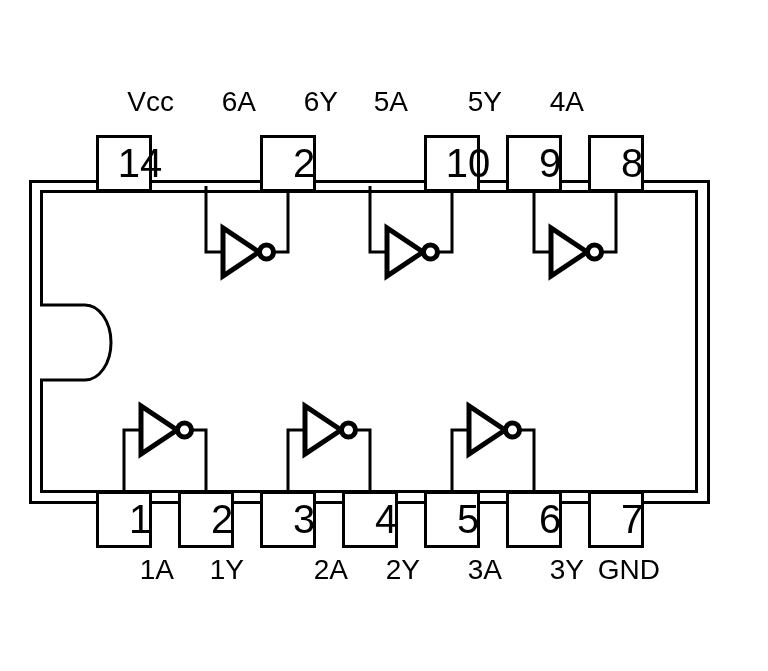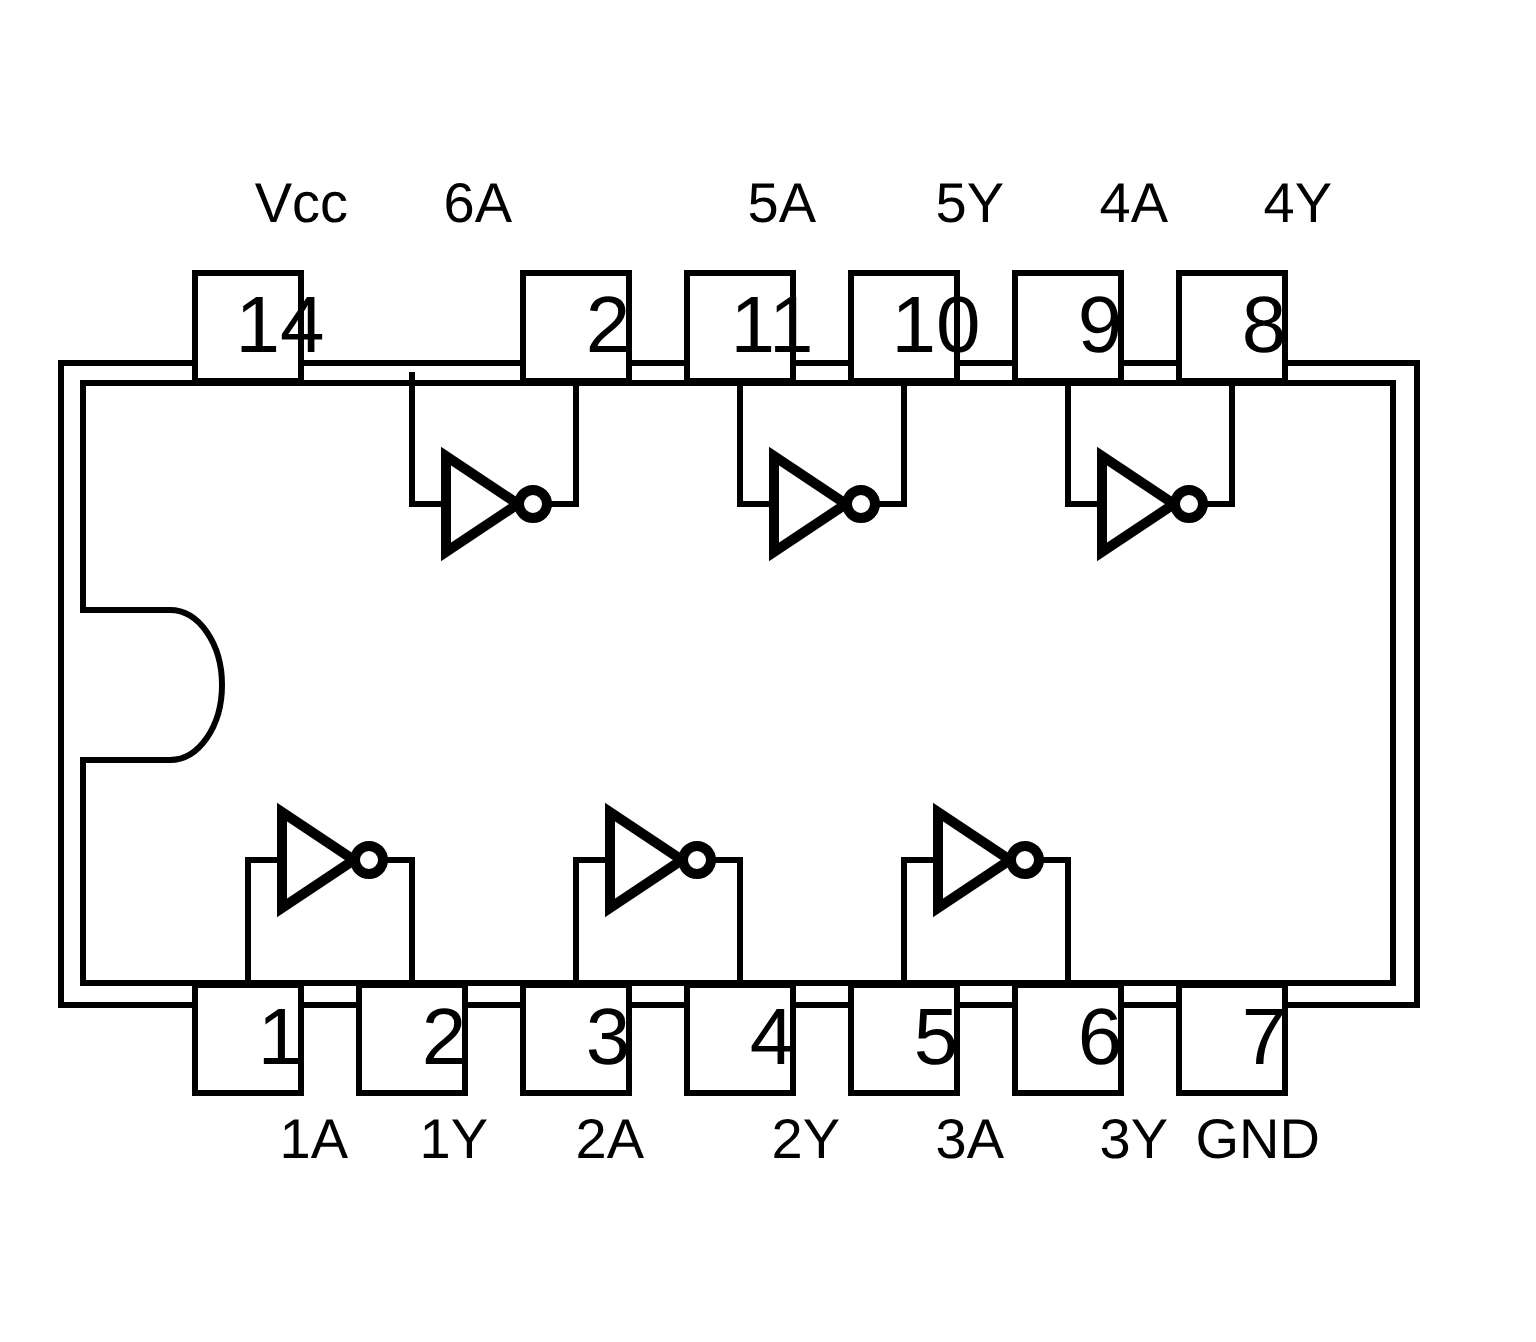--- a/index.html
+++ b/index.html
@@ -71,41 +71,40 @@
     <use href="#inv-top" x="370" y="252"></use>
     <use href="#inv-top" x="534" y="252"></use>
 
     <use href="#inv-bottom" x="124" y="430"></use>
     <use href="#inv-bottom" x="288" y="430"></use>
     <use href="#inv-bottom" x="452" y="430"></use>
   </svg>
 
   <div class="pinlabel top" style="left:74px">Vcc</div>
   <div class="pinlabel top" style="left:156px">6A</div>
+  <div class="pinlabel top" style="left:238px">6Y</div>
   <div class="pinlabel top" style="left:308px">5A</div>
   <div class="pinlabel top" style="left:402px">5Y</div>
   <div class="pinlabel top" style="left:484px">4A</div>
-  <div class="pinlabel top" style="left:566px">4Y</div>
 
   <div class="pinbox top" style="left:96px">14</div>
   <div class="pinbox top" style="left:260px">2</div>
-  <div class="pinbox top" style="left:342px">11</div>
   <div class="pinbox top" style="left:424px">10</div>
   <div class="pinbox top" style="left:506px">9</div>
   <div class="pinbox top" style="left:588px">8</div>
 
   <div class="pinbox bottom" style="left:96px">1</div>
   <div class="pinbox bottom" style="left:178px">2</div>
   <div class="pinbox bottom" style="left:260px">3</div>
   <div class="pinbox bottom" style="left:342px">4</div>
   <div class="pinbox bottom" style="left:424px">5</div>
   <div class="pinbox bottom" style="left:506px">6</div>
   <div class="pinbox bottom" style="left:588px">7</div>
 
   <div class="pinlabel bottom" style="left:74px">1A</div>
   <div class="pinlabel bottom" style="left:144px">1Y</div>
-  <div class="pinlabel bottom" style="left:222px">2A</div>
+  <div class="pinlabel bottom" style="left:248px">2A</div>
   <div class="pinlabel bottom" style="left:320px">2Y</div>
   <div class="pinlabel bottom" style="left:402px">3A</div>
   <div class="pinlabel bottom" style="left:484px">3Y</div>
   <div class="pinlabel bottom" style="left:560px">GND</div>
 
 </div>
 
 </body></html>

